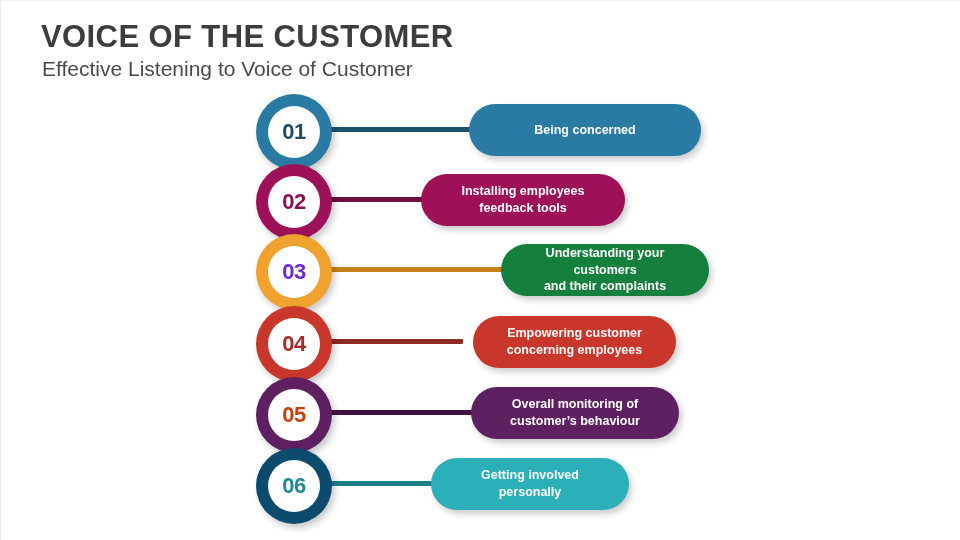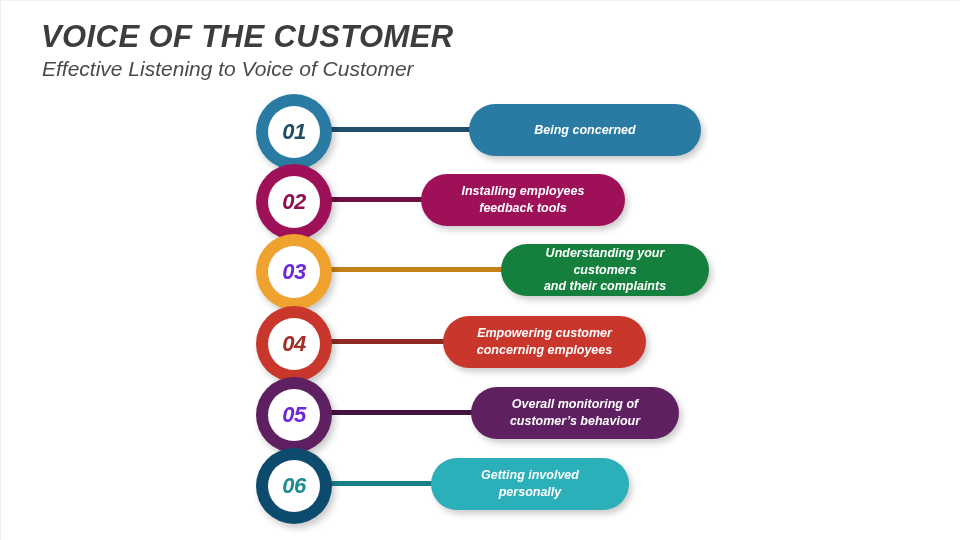--- a/index.html
+++ b/index.html
@@ -15,21 +15,20 @@
   }
   .slide {
     position: relative;
     width: 960px;
     height: 540px;
     background: #ffffff;
     box-sizing: border-box;
     border-left: 1px solid #ededed;
     border-top: 1px solid #f2f2f2;
     overflow: hidden;
-    font-style: italic;
   }
 
   
   .title {
     position: absolute;
     left: 40px;
     top: 18px;
     font-size: 31px;
     font-weight: bold;
     letter-spacing: 0.4px;
@@ -154,40 +153,40 @@
             <span>Understanding your customers</span>
             <span>and their complaints</span>
           </div>
         </div>
         <div class="marker" style="background: rgb(240, 162, 46);">
           <div class="inner" style="color: #6d28d9;">03</div>
         </div>
       </div>
       <div class="row" style="top: 305px; z-index: 13;">
         <div class="connector" style="left: 328px; width: 134px; background: rgb(142, 42, 34);"></div>
-        <div class="pill" style="left: 442px; width: 203px; background: rgb(201, 55, 44);">
+        <div class="pill" style="left: 472px; width: 203px; background: rgb(201, 55, 44);">
           <div>
             <span>Empowering customer</span>
             <span>concerning employees</span>
           </div>
         </div>
         <div class="marker" style="background: rgb(201, 55, 44);">
           <div class="inner" style="color: rgb(164, 45, 36);">04</div>
         </div>
       </div>
       <div class="row" style="top: 376px; z-index: 14;">
         <div class="connector" style="left: 328px; width: 146px; background: rgb(67, 18, 63);"></div>
         <div class="pill" style="left: 470px; width: 208px; background: rgb(94, 32, 96);">
           <div>
             <span>Overall monitoring of</span>
             <span>customer’s behaviour</span>
           </div>
         </div>
         <div class="marker" style="background: rgb(94, 32, 96);">
-          <div class="inner" style="color: #6d28d9;">05</div>
+          <div class="inner" style="color: #c2410c;">05</div>
         </div>
       </div>
       <div class="row" style="top: 447px; z-index: 15;">
         <div class="connector" style="left: 328px; width: 106px; background: rgb(27, 127, 136);"></div>
         <div class="pill" style="left: 430px; width: 198px; background: rgb(43, 175, 184);">
           <div>
             <span>Getting involved</span>
             <span>personally</span>
           </div>
         </div>

